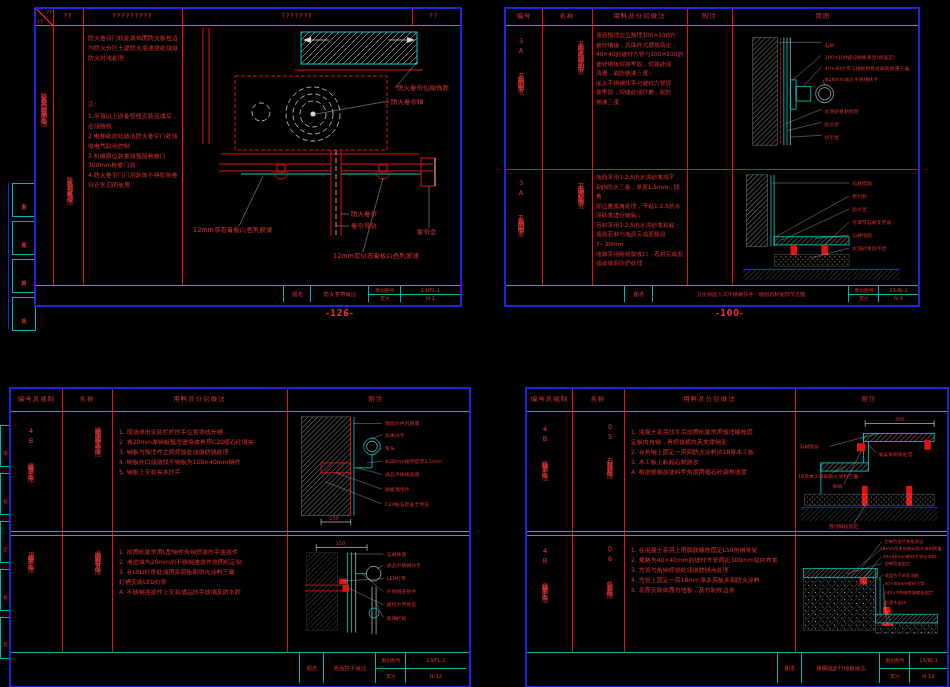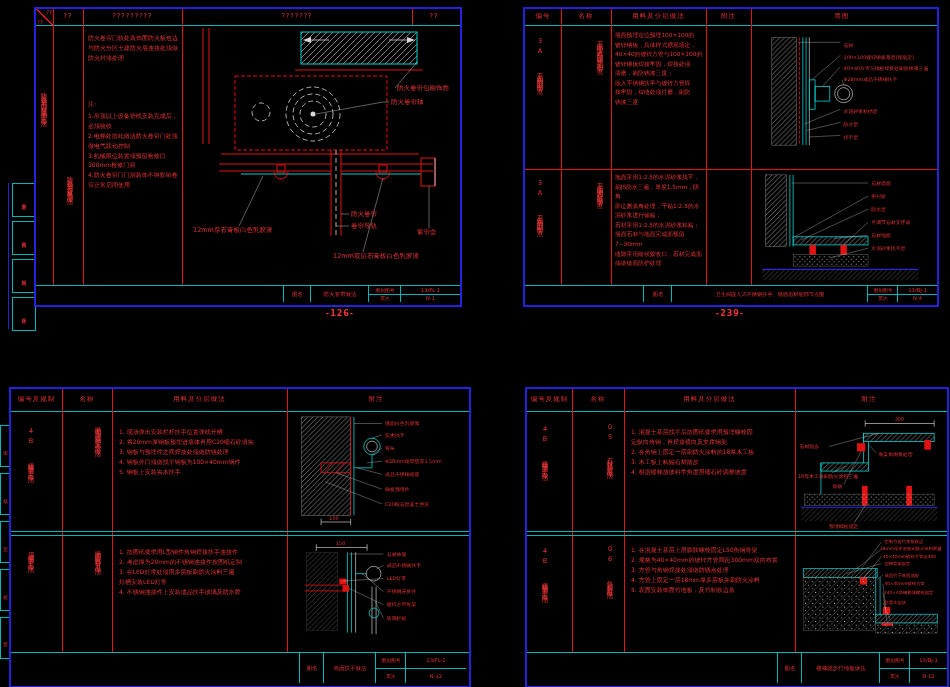--- a/index.html
+++ b/index.html
@@ -156,21 +156,21 @@
         <div>页次</div>
       </div>
       <div class="tbsplit" style="left:364px;right:0;font-size:5.2px;">
         <div>13/FL-1</div>
         <div>N-1</div>
       </div>
     </div>
   </div>
   <div class="page-no" style="left:300px;top:309px;width:80px;">-126-</div>
 
-  <div class="sheet" style="left:523px;top:7px;width:412px;height:296px;">
+  <div class="sheet" style="left:504px;top:7px;width:412px;height:296px;">
     <div class="hteal" style="top:16px;"></div>
     <div class="vline" style="left:36px;top:0;height:276px;"></div>
     <div class="vline" style="left:86px;top:0;height:276px;"></div>
     <div class="vline" style="left:181px;top:0;height:276px;"></div>
     <div class="vline" style="left:226px;top:0;height:276px;"></div>
     <div class="hdr" style="left:0;width:36px;">编号</div>
     <div class="hdr" style="left:36px;width:50px;">名称</div>
     <div class="hdr" style="left:86px;width:95px;">用料及分层做法</div>
     <div class="hdr" style="left:181px;width:45px;">附注</div>
     <div class="hdr" style="left:226px;width:182px;">简图</div>
@@ -263,21 +263,21 @@
       <div class="tbsplit" style="left:342px;width:30px;font-size:4.8px;">
         <div>图别图号</div>
         <div>页次</div>
       </div>
       <div class="tbsplit" style="left:372px;right:0;font-size:5.2px;">
         <div>13/BJ-1</div>
         <div>N-4</div>
       </div>
     </div>
   </div>
-  <div class="page-no" style="left:690px;top:309px;width:80px;">-239-</div>
+  <div class="page-no" style="left:690px;top:309px;width:80px;">-100-</div>
 
   <div class="sheet" style="left:9px;top:387px;width:458px;height:297px;">
     <div class="hteal" style="top:22px;"></div>
     <div class="vline" style="left:51px;top:0;height:263px;"></div>
     <div class="vline" style="left:101px;top:0;height:263px;"></div>
     <div class="vline" style="left:276px;top:0;height:263px;"></div>
     <div class="hdr" style="left:0;width:51px;top:6px;">编号及规制</div>
     <div class="hdr" style="left:51px;width:50px;top:6px;">名称</div>
     <div class="hdr" style="left:101px;width:175px;top:6px;">用料及分层做法</div>
     <div class="hdr" style="left:276px;width:178px;top:6px;">附注</div>

